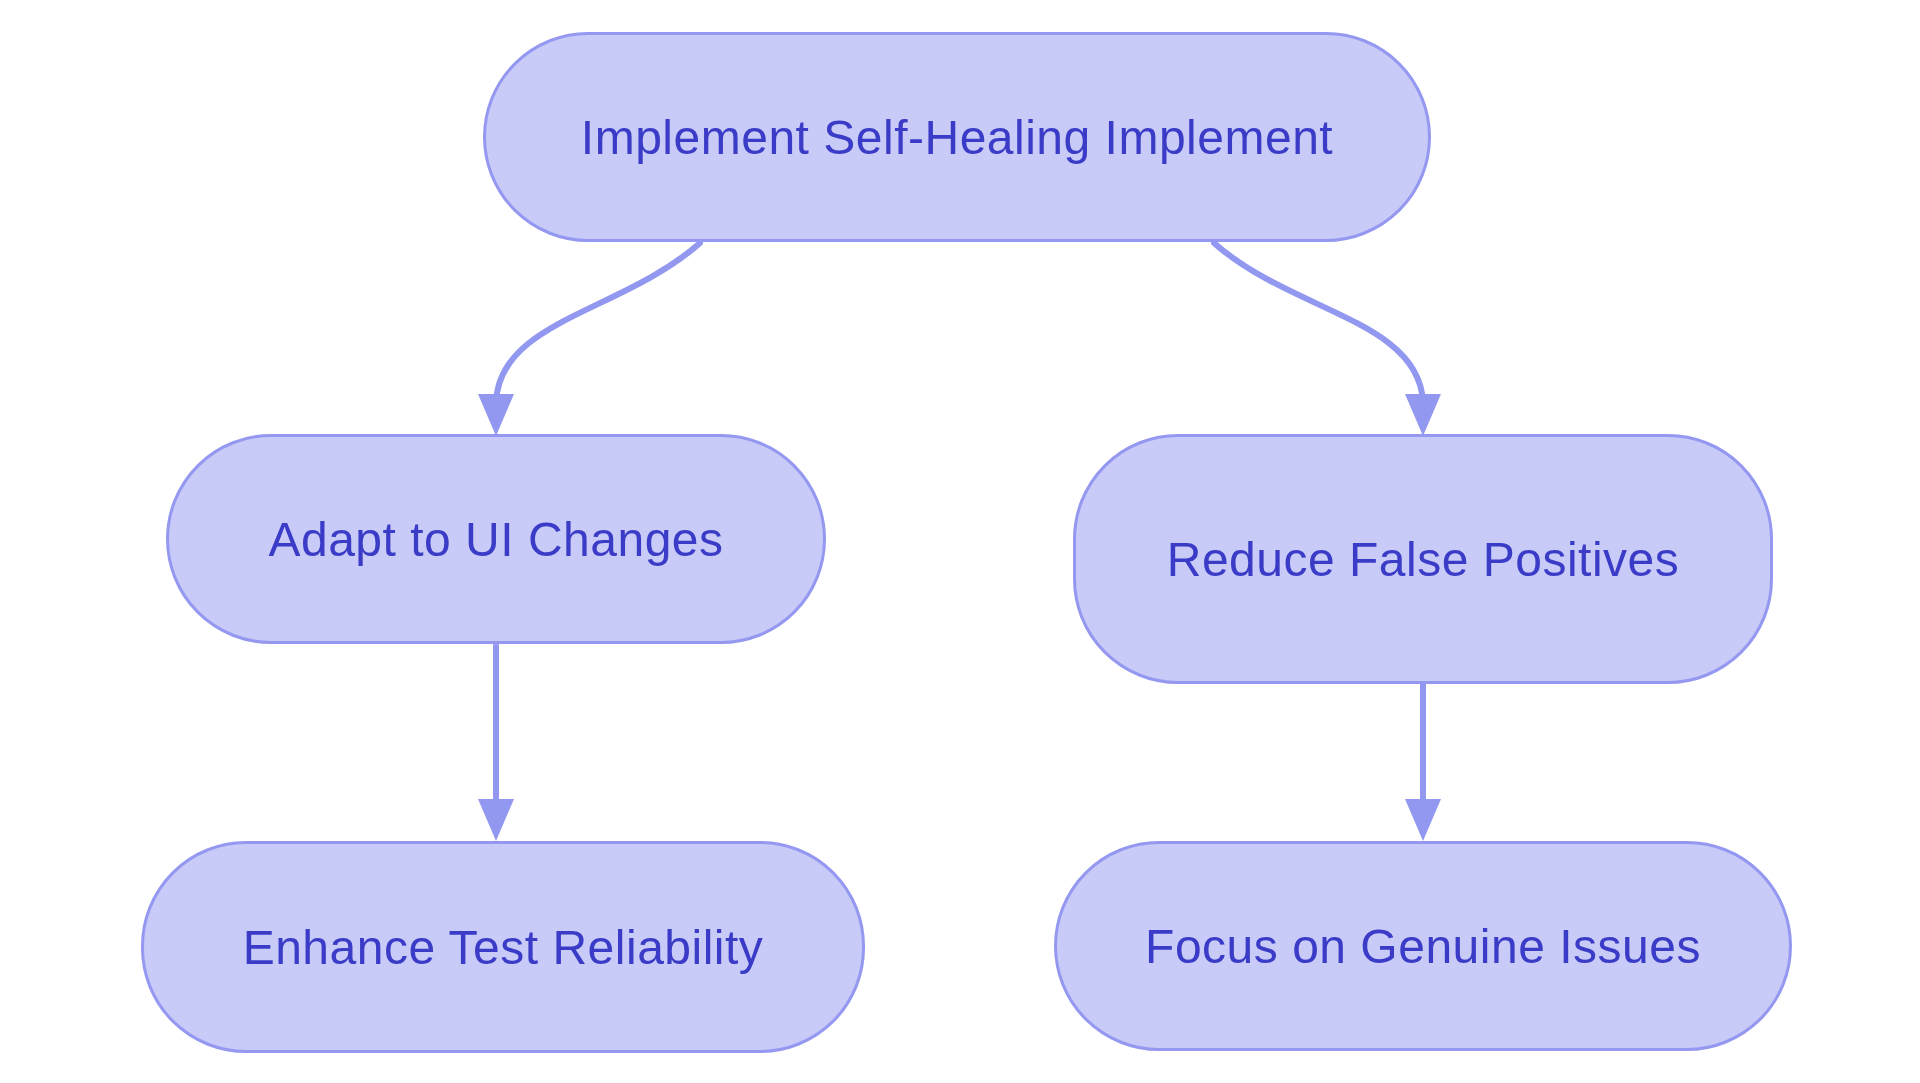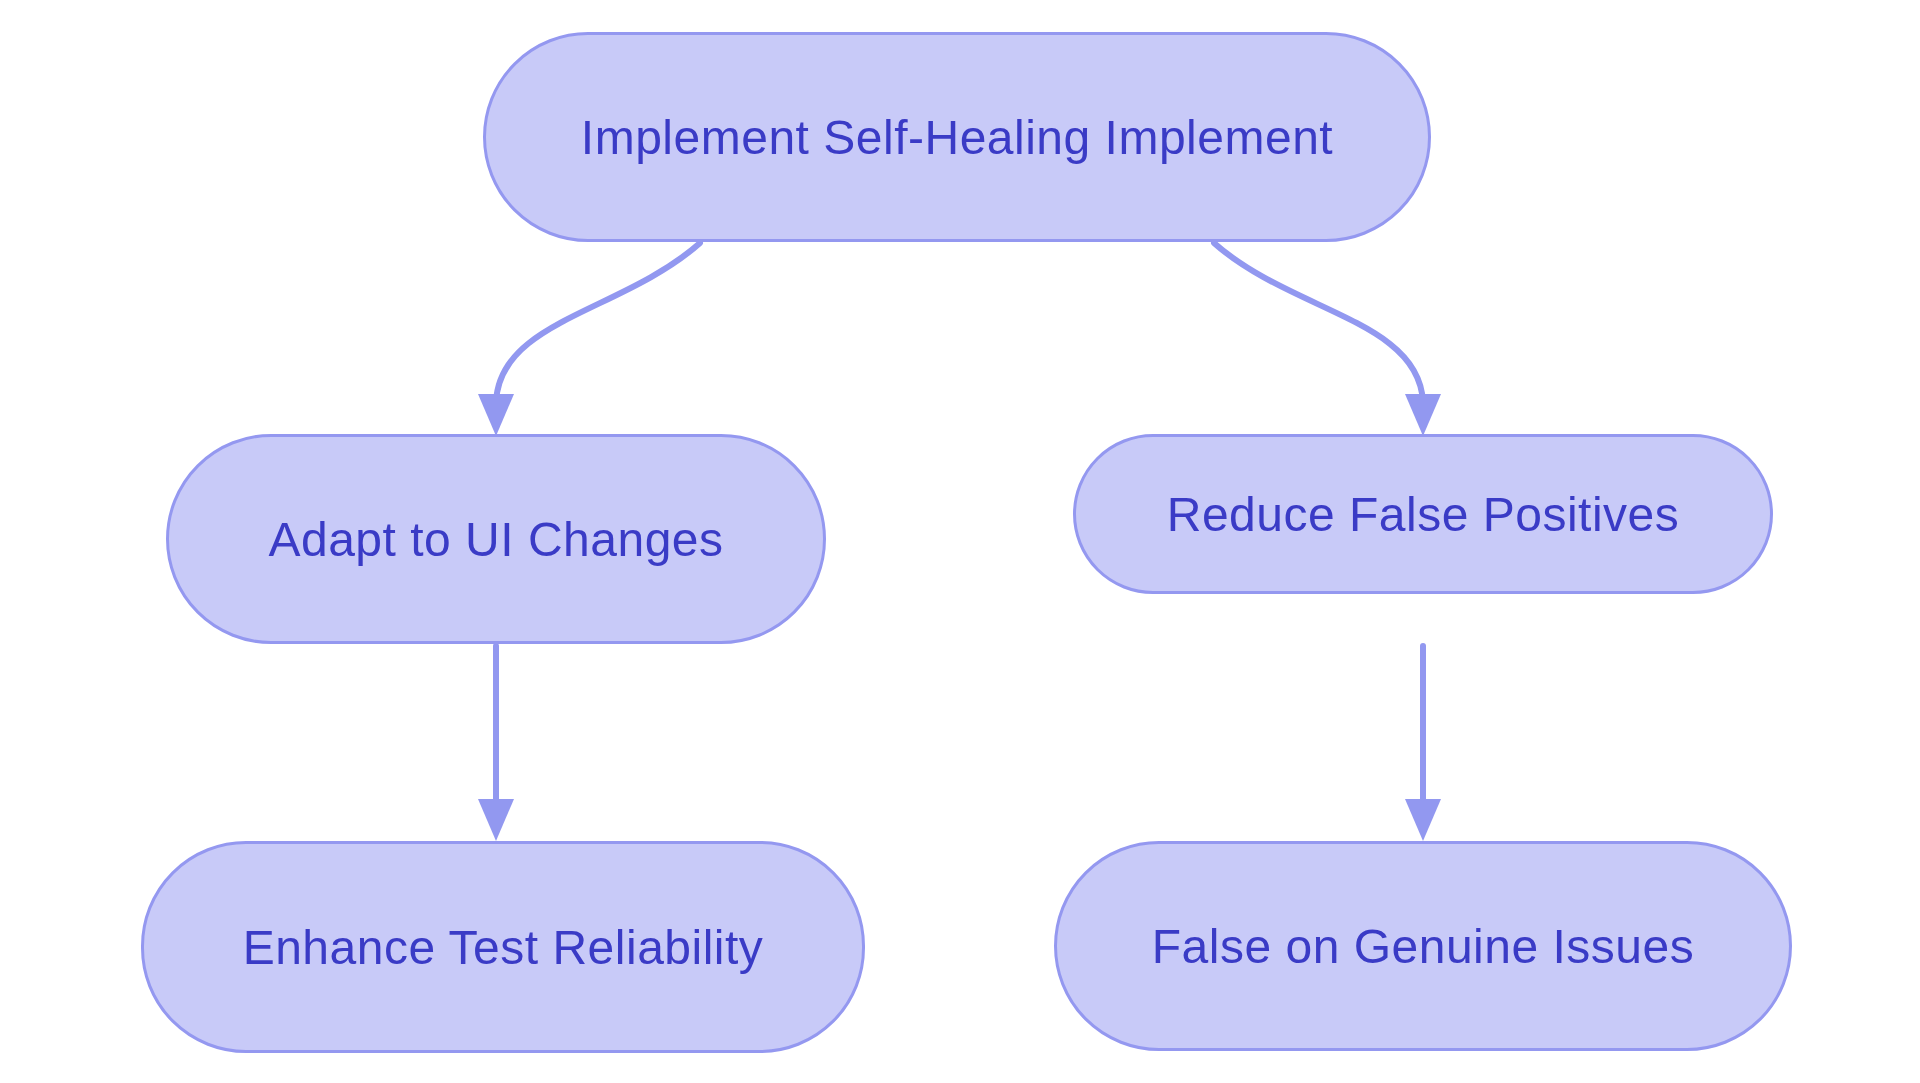--- a/index.html
+++ b/index.html
@@ -47,21 +47,21 @@
   }
   .node-label{
     color:var(--text-color);
     font-size:48px;
     font-weight:400;
     letter-spacing:0.5px;
     white-space:nowrap;
   }
   .n-root   {left:483px;  top:32px;  width:948px; height:210px;}
   .n-adapt  {left:166px;  top:434px; width:660px; height:210px;}
-  .n-reduce {left:1073px; top:434px; width:700px; height:160px;}
+  .n-reduce {left:1073px; top:434px; width:700px; height:250px;}
   .n-enhance{left:141px;  top:841px; width:724px; height:212px;}
   .n-focus  {left:1054px; top:841px; width:738px; height:210px;}
 </style>
 </head>
 <body>
 
 <div class="canvas">
 
   <svg class="edges" viewBox="0 0 1920 1083" xmlns="http://www.w3.org/2000/svg">
 
@@ -88,16 +88,16 @@
 
   <div class="node n-reduce">
     <span class="node-label">Reduce False Positives</span>
   </div>
 
   <div class="node n-enhance">
     <span class="node-label">Enhance Test Reliability</span>
   </div>
 
   <div class="node n-focus">
-    <span class="node-label">False on Genuine Issues</span>
+    <span class="node-label">Focus on Genuine Issues</span>
   </div>
 
 </div>
 
 </body></html>

